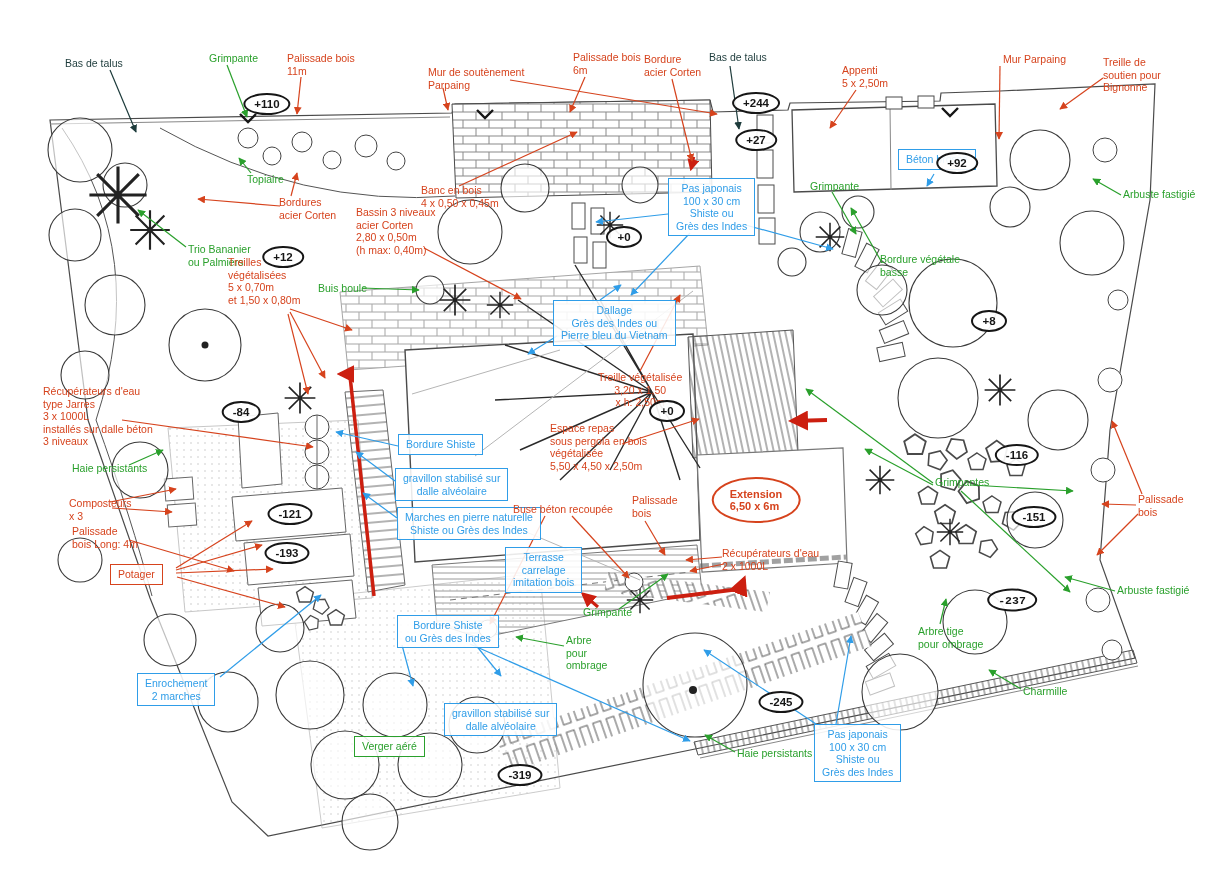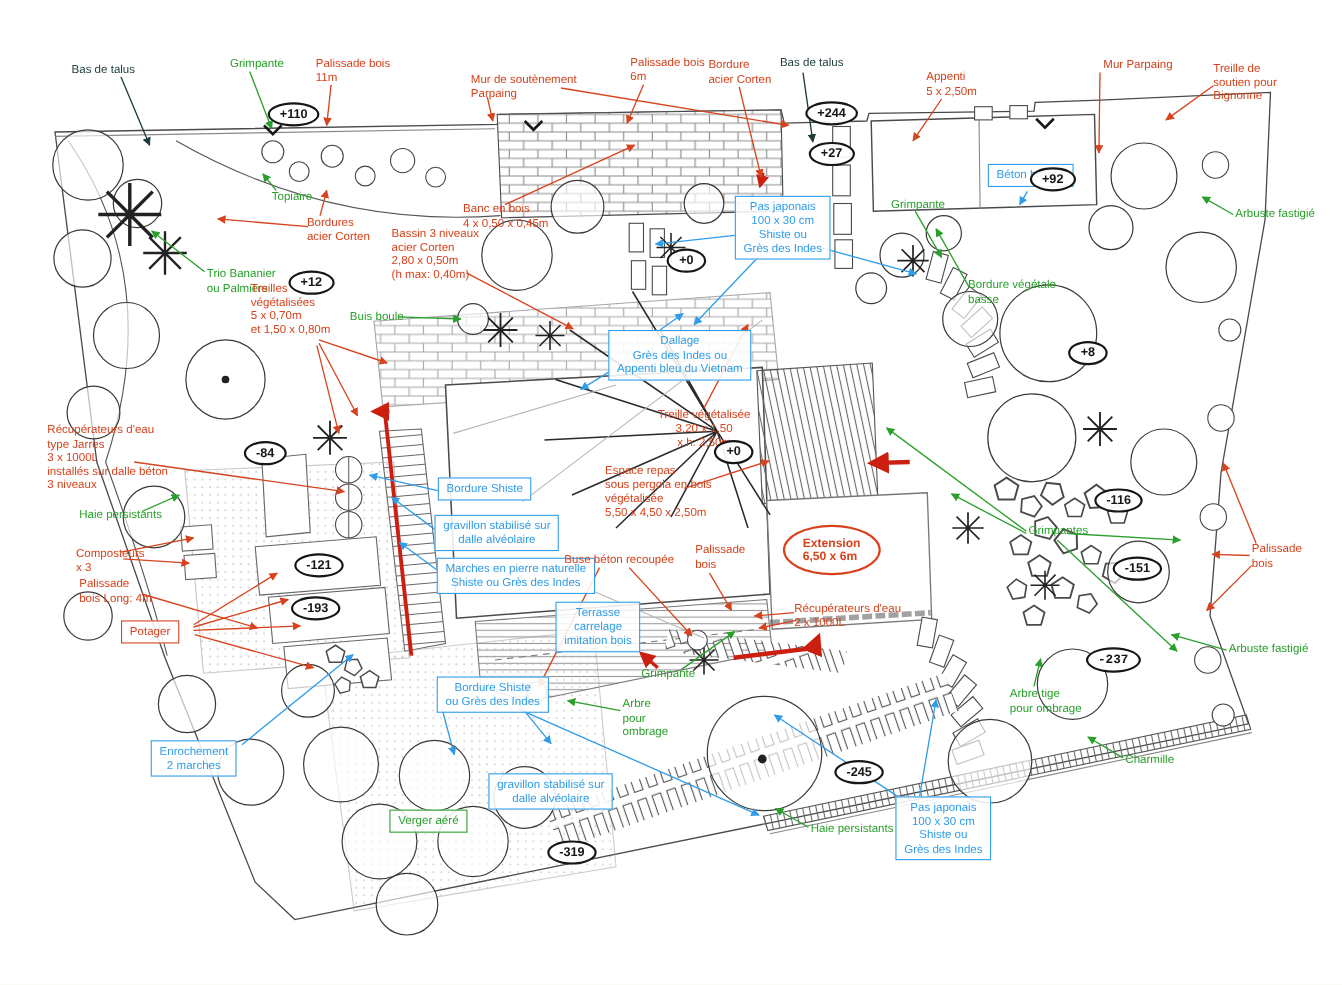--- a/index.html
+++ b/index.html
@@ -371,21 +371,21 @@
 basse</div>
       <div class="lbl c-green" style="left: 188px; top: 243px;">Trio Bananier
 ou Palmiers</div>
       <div class="lbl c-red" style="left: 228px; top: 256px;">Treilles
 végétalisées
 5 x 0,70m
 et 1,50 x 0,80m</div>
       <div class="lbl c-green" style="left: 318px; top: 282px;">Buis boule</div>
       <div class="lbl c-blue box" style="left: 553px; top: 300px;">Dallage
 Grès des Indes ou
-Appenti bleu du Vietnam</div>
+Pierre bleu du Vietnam</div>
       <div class="lbl c-red" style="left: 598px; top: 371px; text-align: center;">Treille végétalisée
 3,20 x 1,50
 x h: 2,50m</div>
       <div class="lbl c-red" style="left: 550px; top: 422px;">Espace repas
 sous pergola en bois
 végétalisée
 5,50 x 4,50 x 2,50m</div>
       <div class="lbl c-red" style="left: 43px; top: 385px;">Récupérateurs d'eau
 type Jarres
 3 x 1000L

